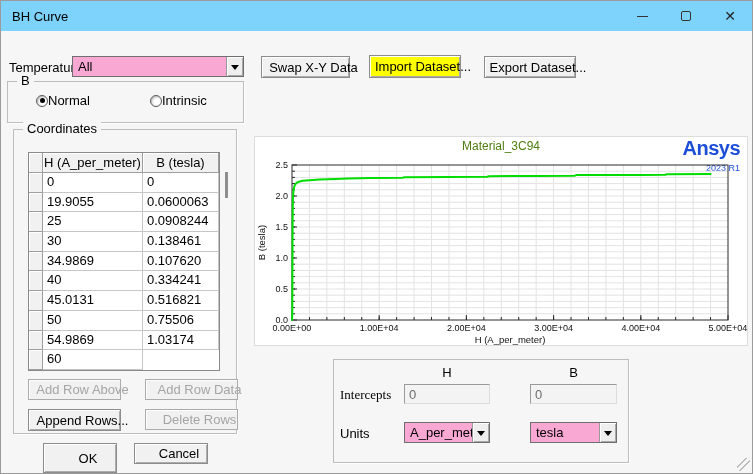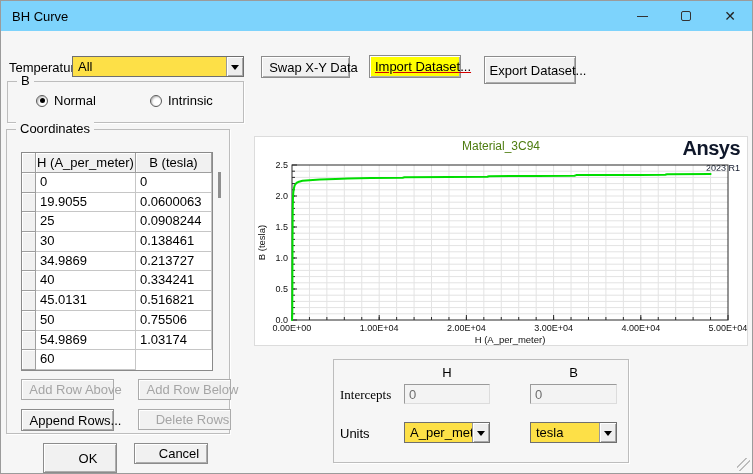--- a/index.html
+++ b/index.html
@@ -10,48 +10,48 @@
   .title-text{margin-left:11px;font-size:13px;}
   .winbtns{position:absolute;right:0;top:0;height:30px;display:flex;}
   .wbtn{width:44px;height:30px;display:flex;align-items:center;justify-content:center;color:#222;}
   .min-glyph{width:11px;height:1px;background:#333;}
   .max-glyph{width:10px;height:10px;border:1px solid #333;border-radius:2px;}
   .close-glyph{font-size:14px;line-height:14px;}
   
   .btn{position:absolute;background:#f1f1f1;border:1px solid #8c8c8c;box-shadow:inset 1px 1px 0 #ffffff,inset -1px -1px 0 #adadad;display:flex;align-items:center;justify-content:center;white-space:nowrap;cursor:default;padding-left:16px;}
   .btn.disabled{color:#a5a5a5;border-color:#ababab;box-shadow:inset 1px 1px 0 #fff;}
   .btn.import{border-color:#8c8c8c;}
-  .btn.import .lbl{text-decoration:underline;text-decoration-color:#d40000;}
+  .btn.import .lbl{text-decoration-color:#d40000;}
   .groupbox{position:absolute;border:1px solid #bdbdbd;box-shadow:1px 1px 0 #ffffff;}
   .gb-legend{position:absolute;top:-9px;left:9px;background:#f6f6f6;padding:0 4px;font-size:13px;}
   .label{position:absolute;white-space:nowrap;}
   
-  .combo{position:absolute;background:#fde047;border:1px solid #6f6f6f;display:flex;align-items:stretch;justify-content:flex-end;}
+  .combo{position:absolute;background:#f9a8d4;border:1px solid #6f6f6f;display:flex;align-items:stretch;justify-content:flex-end;}
   .combo .val{flex:1;padding:1px 5px;display:flex;align-items:center;overflow:hidden;white-space:nowrap;}
   .combo .dd{width:17px;background:#eeeeee;border-left:1px solid #9a9a9a;box-shadow:inset 1px 1px 0 #fff,inset -1px -1px 0 #a8a8a8;display:flex;align-items:center;justify-content:center;}
   .combo .dd::after{content:'';width:0;height:0;border:4px solid transparent;border-top:5px solid #000;margin-top:5px;}
   
-  .radio-wrap{position:absolute;display:flex;align-items:center;gap:6px;}
+  .radio-wrap{position:absolute;display:flex;align-items:center;gap:0;}
   .radio{width:12px;height:12px;border-radius:50%;background:#fff;border:1px solid #595959;box-shadow:inset 1px 1px 2px rgba(0,0,0,.3);}
   .radio.checked::after{content:'';display:block;width:5px;height:5px;margin:2.5px;border-radius:50%;background:#000;}
   
   .tbl{position:absolute;left:14px;top:22px;border:1px solid #8a8a8a;background:#fff;}
   .trow{display:flex;height:19.7px;}
   .trow.head{height:20px;}
   .cell{overflow:hidden;white-space:nowrap;}
   .cell.sel{width:14px;background:#f1f1f1;border-right:1px solid #9e9e9e;border-bottom:1px solid #9e9e9e;box-shadow:inset 1px 1px 0 #fff;}
   .cell.colh{width:100px;}
   .cell.colb{width:76px;}
   .trow.head .cell{background:#f1f1f1;border-right:1px solid #9e9e9e;border-bottom:1px solid #9e9e9e;box-shadow:inset 1px 1px 0 #fff;text-align:center;line-height:19px;}
   .trow.body .cell.colh,.trow.body .cell.colb{border-right:1px solid #c6c6c6;border-bottom:1px solid #c6c6c6;padding:0 4px;line-height:18.5px;}
   .vscroll-thumb{position:absolute;width:3px;background:#8f8f8f;}
   
   .chart-panel{position:absolute;left:253px;top:135px;width:494px;height:210px;background:#ffffff;border:1px solid #dcdcdc;}
   .chart-title{position:absolute;top:2px;left:0;width:100%;text-align:center;font-size:12px;color:#4d7c0f;}
-  .watermark{position:absolute;top:1px;right:7px;text-align:right;color:#0f172a;line-height:1;}
+  .watermark{position:absolute;top:1px;right:7px;text-align:right;color:#1d4ed8;line-height:1;}
   .watermark .brand{font-size:20px;font-weight:bold;letter-spacing:-.5px;}
   .watermark .rel{font-size:9px;margin-top:6px;}
   
   .field{position:absolute;background:#f3f3f3;border:1px solid #9a9a9a;border-right-color:#dcdcdc;border-bottom-color:#dcdcdc;color:#6e6e6e;padding:1px 4px;display:flex;align-items:center;}
   .resize-grip{position:absolute;right:2px;bottom:2px;width:13px;height:13px;background:
     linear-gradient(135deg,transparent 0 6px,#bcbcbc 6px 7.5px,transparent 7.5px 10px,#bcbcbc 10px 11.5px,transparent 11.5px);}
 </style>
 </head>
 <body>
 
@@ -77,37 +77,37 @@
     <span class="val">All</span>
     <span class="dd"></span>
   </div>
 
   <div class="btn" style="left:260px;top:55px;width:89px;height:22px;">
     <span>Swap X-Y Data</span>
   </div>
   <div class="btn import" style="left: 368px; top: 54px; width: 92px; height: 23px; background: rgb(255, 255, 0);">
     <span class="lbl">Import Dataset...</span>
   </div>
-  <div class="btn" style="left:483px;top:55px;width:92px;height:28px;">
+  <div class="btn" style="left:483px;top:55px;width:92px;height:22px;">
     <span>Export Dataset...</span>
   </div>
 
   <div class="groupbox" style="left:6px;top:80px;width:237px;height:42px;">
     <span class="gb-legend">B</span>
     <div class="radio-wrap" style="left:28px;top:11px;">
       <span class="radio checked"></span>
       <span>Normal</span>
     </div>
     <div class="radio-wrap" style="left:142px;top:11px;">
       <span class="radio"></span>
       <span>Intrinsic</span>
     </div>
   </div>
 
-  <div class="groupbox" style="left:5px;top:128px;width:224px;height:305px;text-decoration:underline;">
+  <div class="groupbox" style="left:12px;top:128px;width:224px;height:305px;text-decoration:underline;">
     <span class="gb-legend">Coordinates</span>
 
     <div class="tbl">
       <div class="trow head">
         <div class="cell sel"></div>
         <div class="cell colh">H (A_per_meter)</div>
         <div class="cell colb">B (tesla)</div>
       </div>
       <div id="tbl-body">
           <div class="trow body">
@@ -126,21 +126,21 @@
             <div class="cell colb">0.0908244</div>
           </div>
           <div class="trow body">
             <div class="cell sel"></div>
             <div class="cell colh">30</div>
             <div class="cell colb">0.138461</div>
           </div>
           <div class="trow body">
             <div class="cell sel"></div>
             <div class="cell colh">34.9869</div>
-            <div class="cell colb">0.213727</div>
+            <div class="cell colb">0.107620</div>
           </div>
           <div class="trow body">
             <div class="cell sel"></div>
             <div class="cell colh">40</div>
             <div class="cell colb">0.334241</div>
           </div>
           <div class="trow body">
             <div class="cell sel"></div>
             <div class="cell colh">45.0131</div>
             <div class="cell colb">0.516821</div>
@@ -160,21 +160,21 @@
             <div class="cell colh">60</div>
           </div>
         </div>
     </div>
     <div class="vscroll-thumb" style="left:211px;top:42px;height:26px;"></div>
 
     <div class="btn disabled" style="left:14px;top:249px;width:93px;height:21px;">
       <span>Add Row Above</span>
     </div>
     <div class="btn disabled" style="left:131px;top:249px;width:93px;height:21px;">
-      <span>Add Row Below</span>
+      <span>Add Row Data</span>
     </div>
     <div class="btn" style="left:14px;top:279px;width:93px;height:22px;">
       <span>Append Rows...</span>
     </div>
     <div class="btn disabled" style="left:131px;top:279px;width:93px;height:21px;">
       <span>Delete Rows</span>
     </div>
   </div>
 
   <div class="btn" style="left:42px;top:442px;width:74px;height:30px;">

